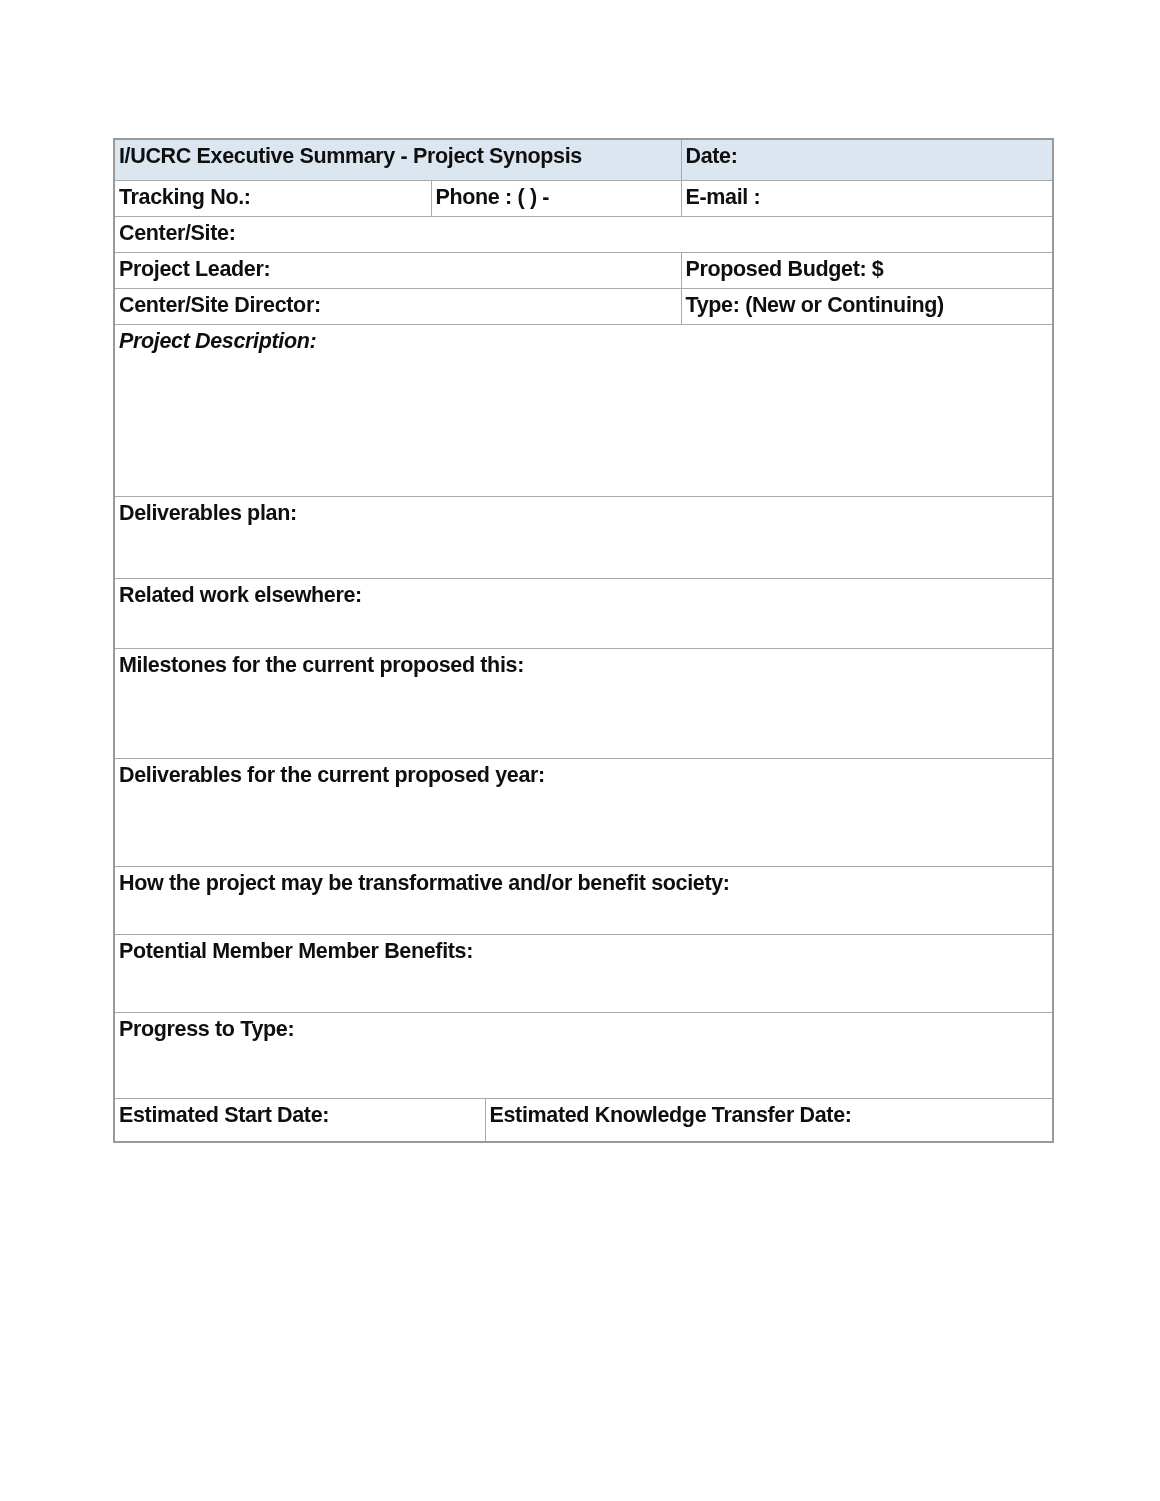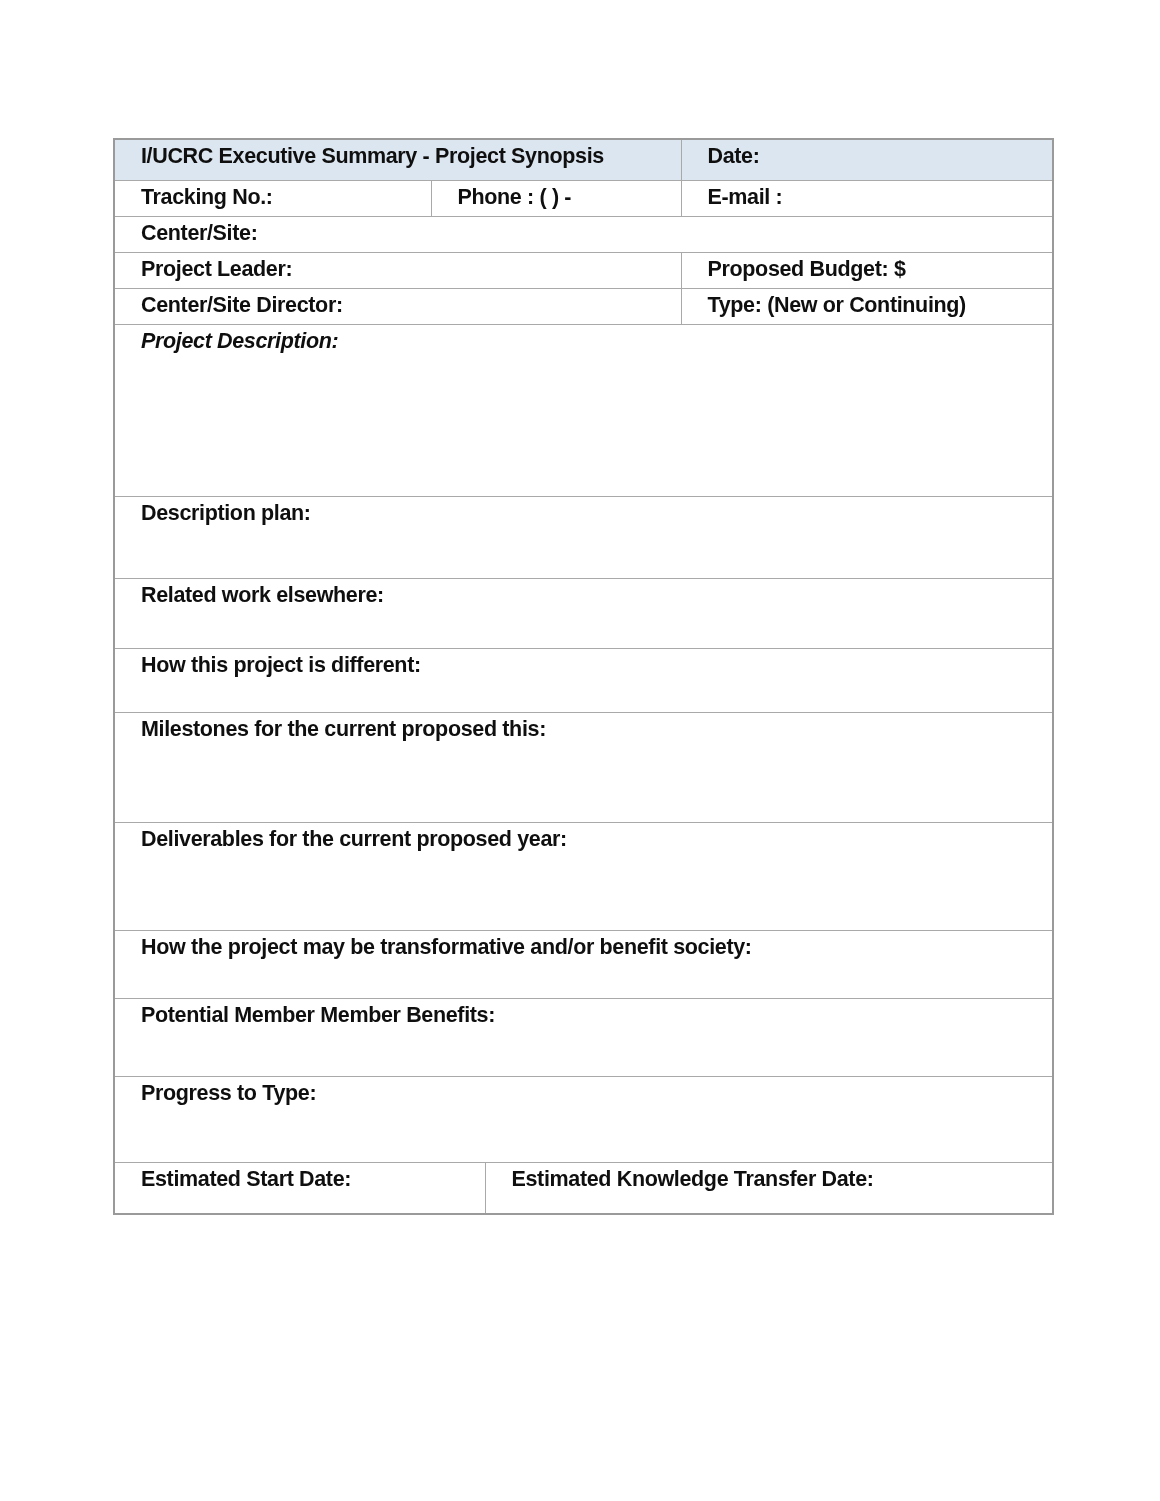--- a/index.html
+++ b/index.html
@@ -25,21 +25,21 @@
   table.synopsis {
     width: 100%;
     border-collapse: collapse;
     table-layout: fixed;
     border: 2px solid #9a9a9a;
     background: #ffffff;
   }
 
   table.synopsis td {
     border: 1px solid #a9a9a9;
-    padding: 5px 3px 2px 26px;
+    padding: 5px 3px 2px 4px;
     vertical-align: top;
     font-family: "Liberation Sans", sans-serif;
     font-weight: bold;
     font-size: 21.5px;
     line-height: 1.05;
     color: #0f0f0f;
     letter-spacing: -0.35px;
     background: #ffffff;
     box-sizing: border-box;
     overflow: hidden;
@@ -58,21 +58,21 @@
   .h-desc  { height: 172px; font-style: italic; }
   .h-exp   { height: 82px; }
   .h-rel   { height: 70px; }
   .h-diff  { height: 64px; }
   .h-mile  { height: 110px; }
   .h-deliv { height: 108px; }
   .h-trans { height: 68px; }
   .h-res   { height: 68px; }
   .h-pot   { height: 78px; }
   .h-prog  { height: 86px; }
-  .h-last  { height: 52px; }
+  .h-last  { height: 44px; }
 
   .cell-label {
     display: block;
   }
 </style>
 </head>
 <body>
 
 <div id="form-wrap">
   <table class="synopsis">
@@ -130,35 +130,30 @@
       </tr>
 
       <tr class="h-desc">
         <td colspan="4">
           <span class="cell-label">Project Description:</span>
         </td>
       </tr>
 
       <tr class="h-exp">
         <td colspan="4">
-          <span class="cell-label">Description plan:</span>
+          <span class="cell-label">Deliverables plan:</span>
         </td>
       </tr>
 
       <tr class="h-rel">
         <td colspan="4">
           <span class="cell-label">Related work elsewhere:</span>
         </td>
       </tr>
 
-      <tr class="h-diff">
-        <td colspan="4">
-          <span class="cell-label">How this project is different:</span>
-        </td>
-      </tr>
 
       <tr class="h-mile">
         <td colspan="4">
           <span class="cell-label">Milestones for the current proposed this:</span>
         </td>
       </tr>
 
       <tr class="h-deliv">
         <td colspan="4">
           <span class="cell-label">Deliverables for the current proposed year:</span>

